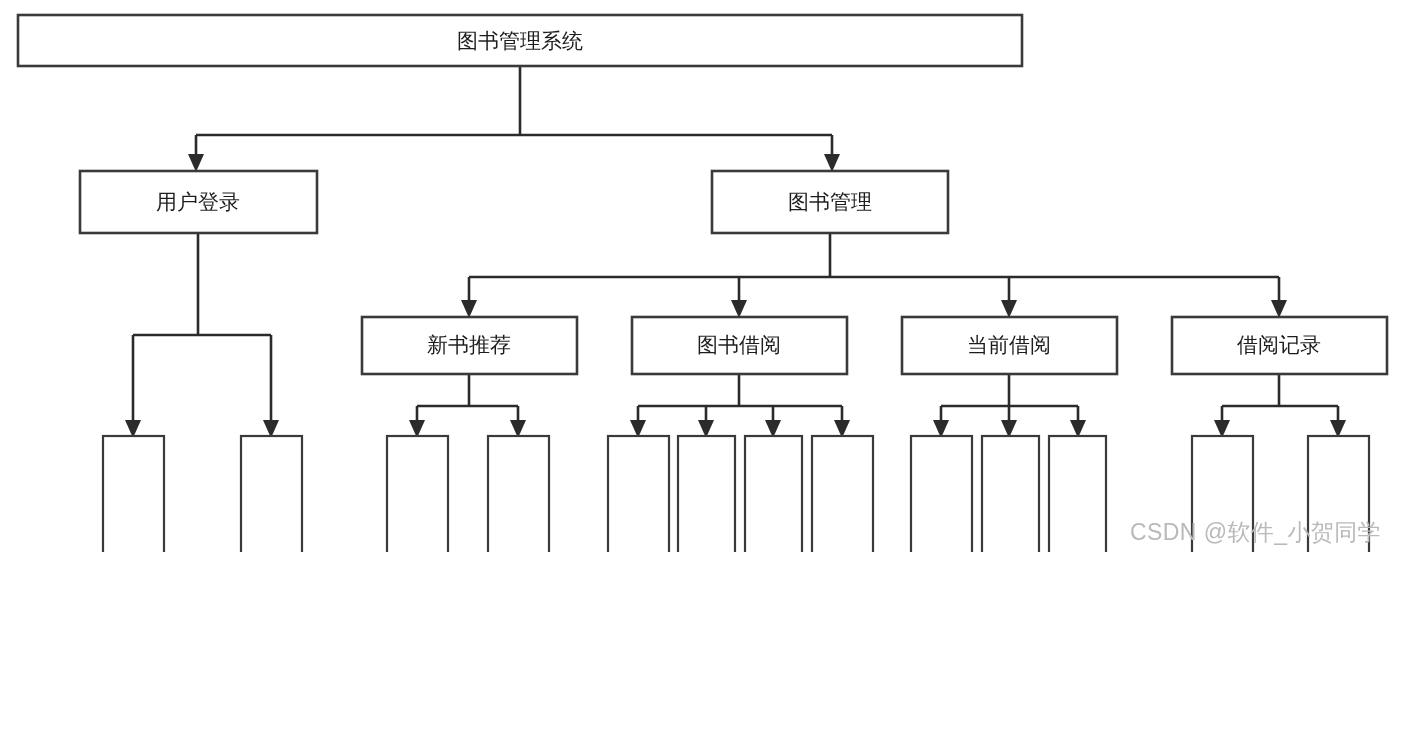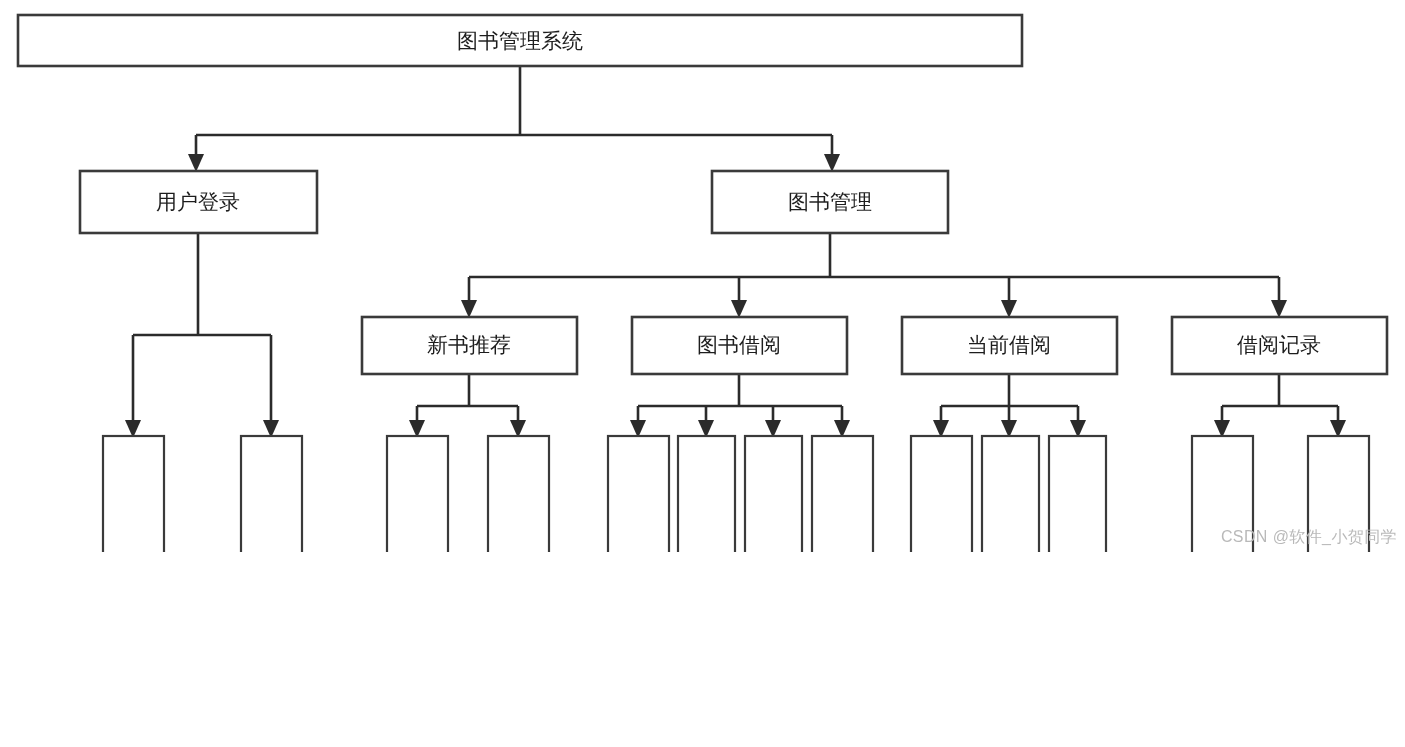--- a/index.html
+++ b/index.html
@@ -48,24 +48,24 @@
   }
   .node-label-h {
     font-family: "Liberation Sans", "DejaVu Sans", sans-serif;
     font-size: 21px;
     fill: #1d1d1d;
     text-anchor: middle;
     dominant-baseline: middle;
   }
   .watermark-text {
     position: absolute;
-    right: 8px;
+    right: 24px;
     bottom: 4px;
     font-family: "Liberation Sans", "DejaVu Sans", sans-serif;
-    font-size: 16px;
+    font-size: 23px;
     color: #b9b9b9;
     letter-spacing: 0.4px;
     white-space: nowrap;
     user-select: none;
   }
   
   .vlabel {
     position: absolute;
     writing-mode: vertical-rl;
     text-orientation: upright;

